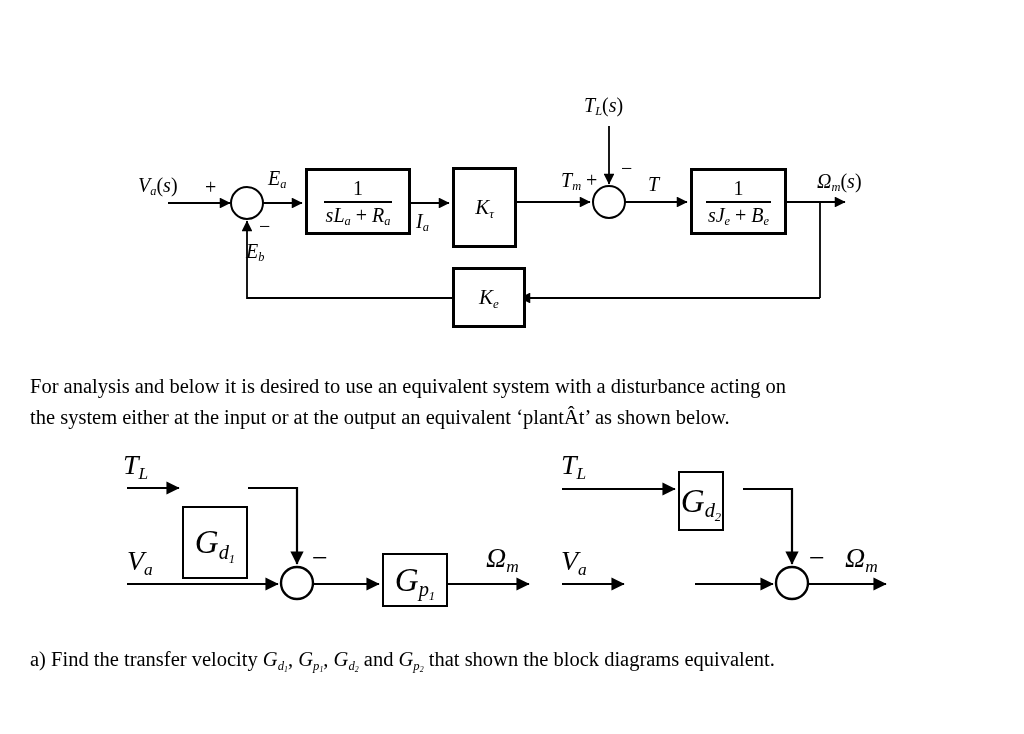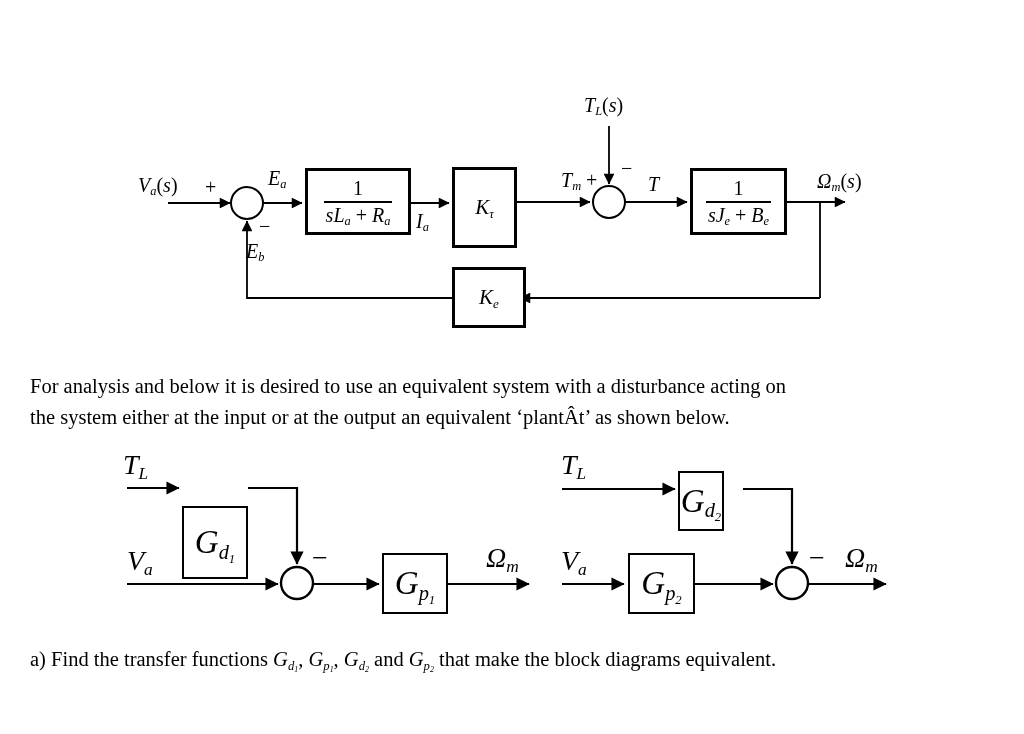--- a/index.html
+++ b/index.html
@@ -32,21 +32,21 @@
 
 
   <div class="para" style="left:30px;top:371px;">
     <span class="line">For analysis and below it is desired to use an equivalent system with a disturbance acting on</span>
     <span class="line">the system either at the input or at the output an equivalent ‘plantÂt’ as shown below.</span>
   </div>
 
   <div class="para" style="left:30px;top:644px;">
     <span class="line q">
       <span class="qlab">a)</span>
-      <span><span>Find the transfer functions </span><i>G</i><sub><i>d</i><sub><i>1</i></sub></sub><span>, </span><i>G</i><sub><i>p</i><sub><i>1</i></sub></sub><span>, </span><i>G</i><sub><i>d</i><sub><i>2</i></sub></sub><span> and </span><i>G</i><sub><i>p</i><sub><i>2</i></sub></sub><span> that make the block diagrams equivalent.</span></span>
+      <span><span>Find the transfer velocity </span><i>G</i><sub><i>d</i><sub><i>1</i></sub></sub><span>, </span><i>G</i><sub><i>p</i><sub><i>1</i></sub></sub><span>, </span><i>G</i><sub><i>d</i><sub><i>2</i></sub></sub><span> and </span><i>G</i><sub><i>p</i><sub><i>2</i></sub></sub><span> that shown the block diagrams equivalent.</span></span>
     </span>
   </div>
 
   <svg class="wires" width="1024" height="734" viewBox="0 0 1024 734">
     <defs>
       <marker id="arr" viewBox="0 0 10 10" refX="9.5" refY="5" markerWidth="7" markerHeight="6" orient="auto">
         <path d="M0 0 L10 5 L0 10 Z" fill="#000"></path>
       </marker>
     </defs>
 
@@ -111,32 +111,29 @@
   <span class="lbl u-lbl" style="left:584px;top:94px;"><i>T</i><sub><i>L</i></sub><span>(</span><i>s</i><span>)</span></span>
   <span class="lbl u-lbl" style="left:621px;top:157px;">−</span>
   <span class="lbl u-lbl" style="left:648px;top:173px;"><i>T</i></span>
   <span class="lbl u-lbl" style="left:817px;top:170px;"><i>Ω</i><sub><i>m</i></sub><span>(</span><i>s</i><span>)</span></span>
   <span class="lbl u-lbl" style="left:259px;top:215px;">−</span>
   <span class="lbl u-lbl" style="left:246px;top:240px;"><i>E</i><sub><i>b</i></sub></span>
 
   <div class="blk thin blk-g" style="left:182px;top:458px;width:66px;height:73px;margin-top:48px;">
     <span><i>G</i><sub><i>d</i><sub><i>1</i></sub></sub></span>
   </div>
-  <div class="blk thin blk-g" style="left:382px;top:553px;width:66px;height:61px;">
+  <div class="blk thin blk-g" style="left:382px;top:553px;width:66px;height:54px;">
     <span><i>G</i><sub><i>p</i><sub><i>1</i></sub></sub></span>
   </div>
   <span class="lbl l-lbl" style="left:123px;top:449px;"><i>T</i><sub><i>L</i></sub></span>
   <span class="lbl l-lbl" style="left:312px;top:542px;">−</span>
   <span class="lbl l-lbl" style="left:127px;top:545px;"><i>V</i><sub><i>a</i></sub></span>
   <span class="lbl l-lbl" style="left:486px;top:542px;"><i>Ω</i><sub><i>m</i></sub></span>
 
   <div class="blk thin blk-g" style="left:678px;top:460px;width:46px;height:60px;margin-top:11px;">
     <span><i>G</i><sub><i>d</i><sub><i>2</i></sub></sub></span>
   </div>
-  <div class="blk thin blk-g" style="left:628px;top:553px;width:67px;height:61px;">
-    <span><i>G</i><sub><i>p</i><sub><i>2</i></sub></sub></span>
-  </div>
   <span class="lbl l-lbl" style="left:561px;top:449px;"><i>T</i><sub><i>L</i></sub></span>
   <span class="lbl l-lbl" style="left:809px;top:542px;">−</span>
   <span class="lbl l-lbl" style="left:561px;top:545px;"><i>V</i><sub><i>a</i></sub></span>
   <span class="lbl l-lbl" style="left:845px;top:542px;"><i>Ω</i><sub><i>m</i></sub></span>
 
 </div>
 
 </body></html>

